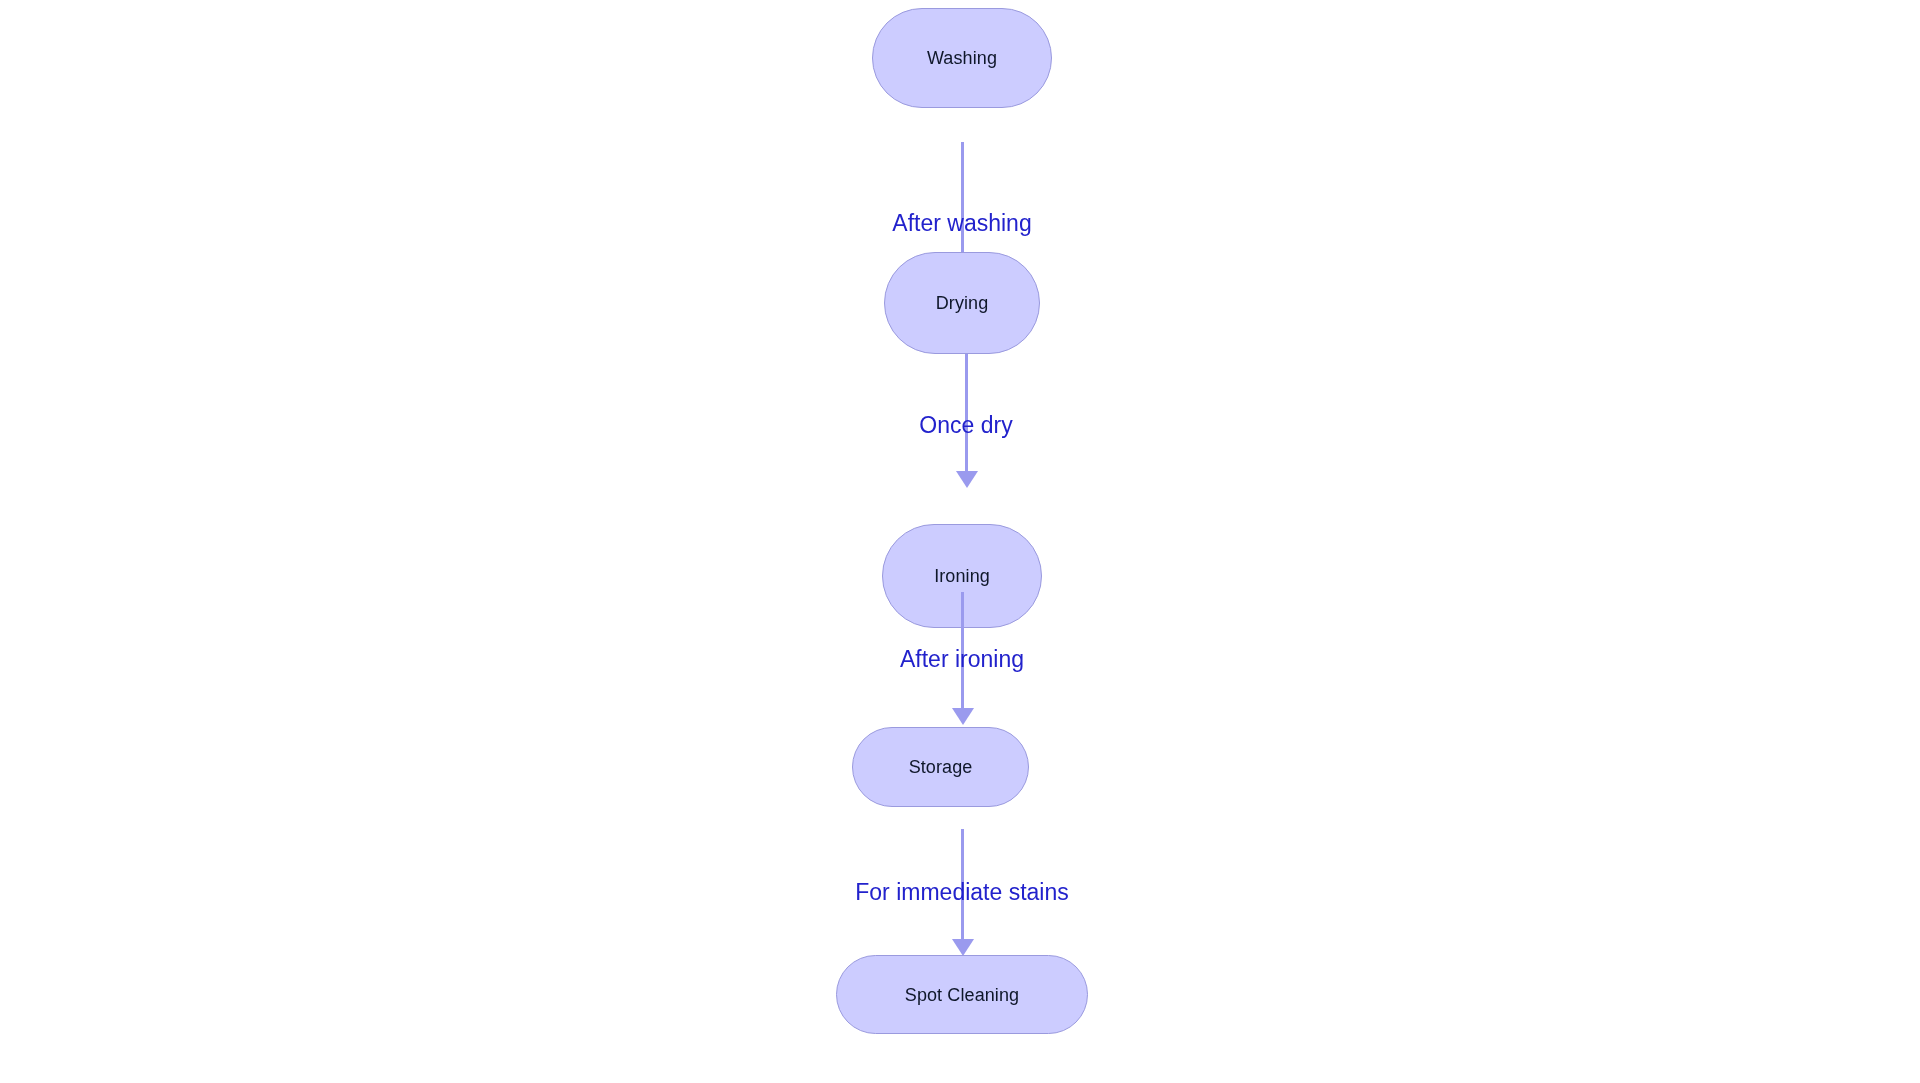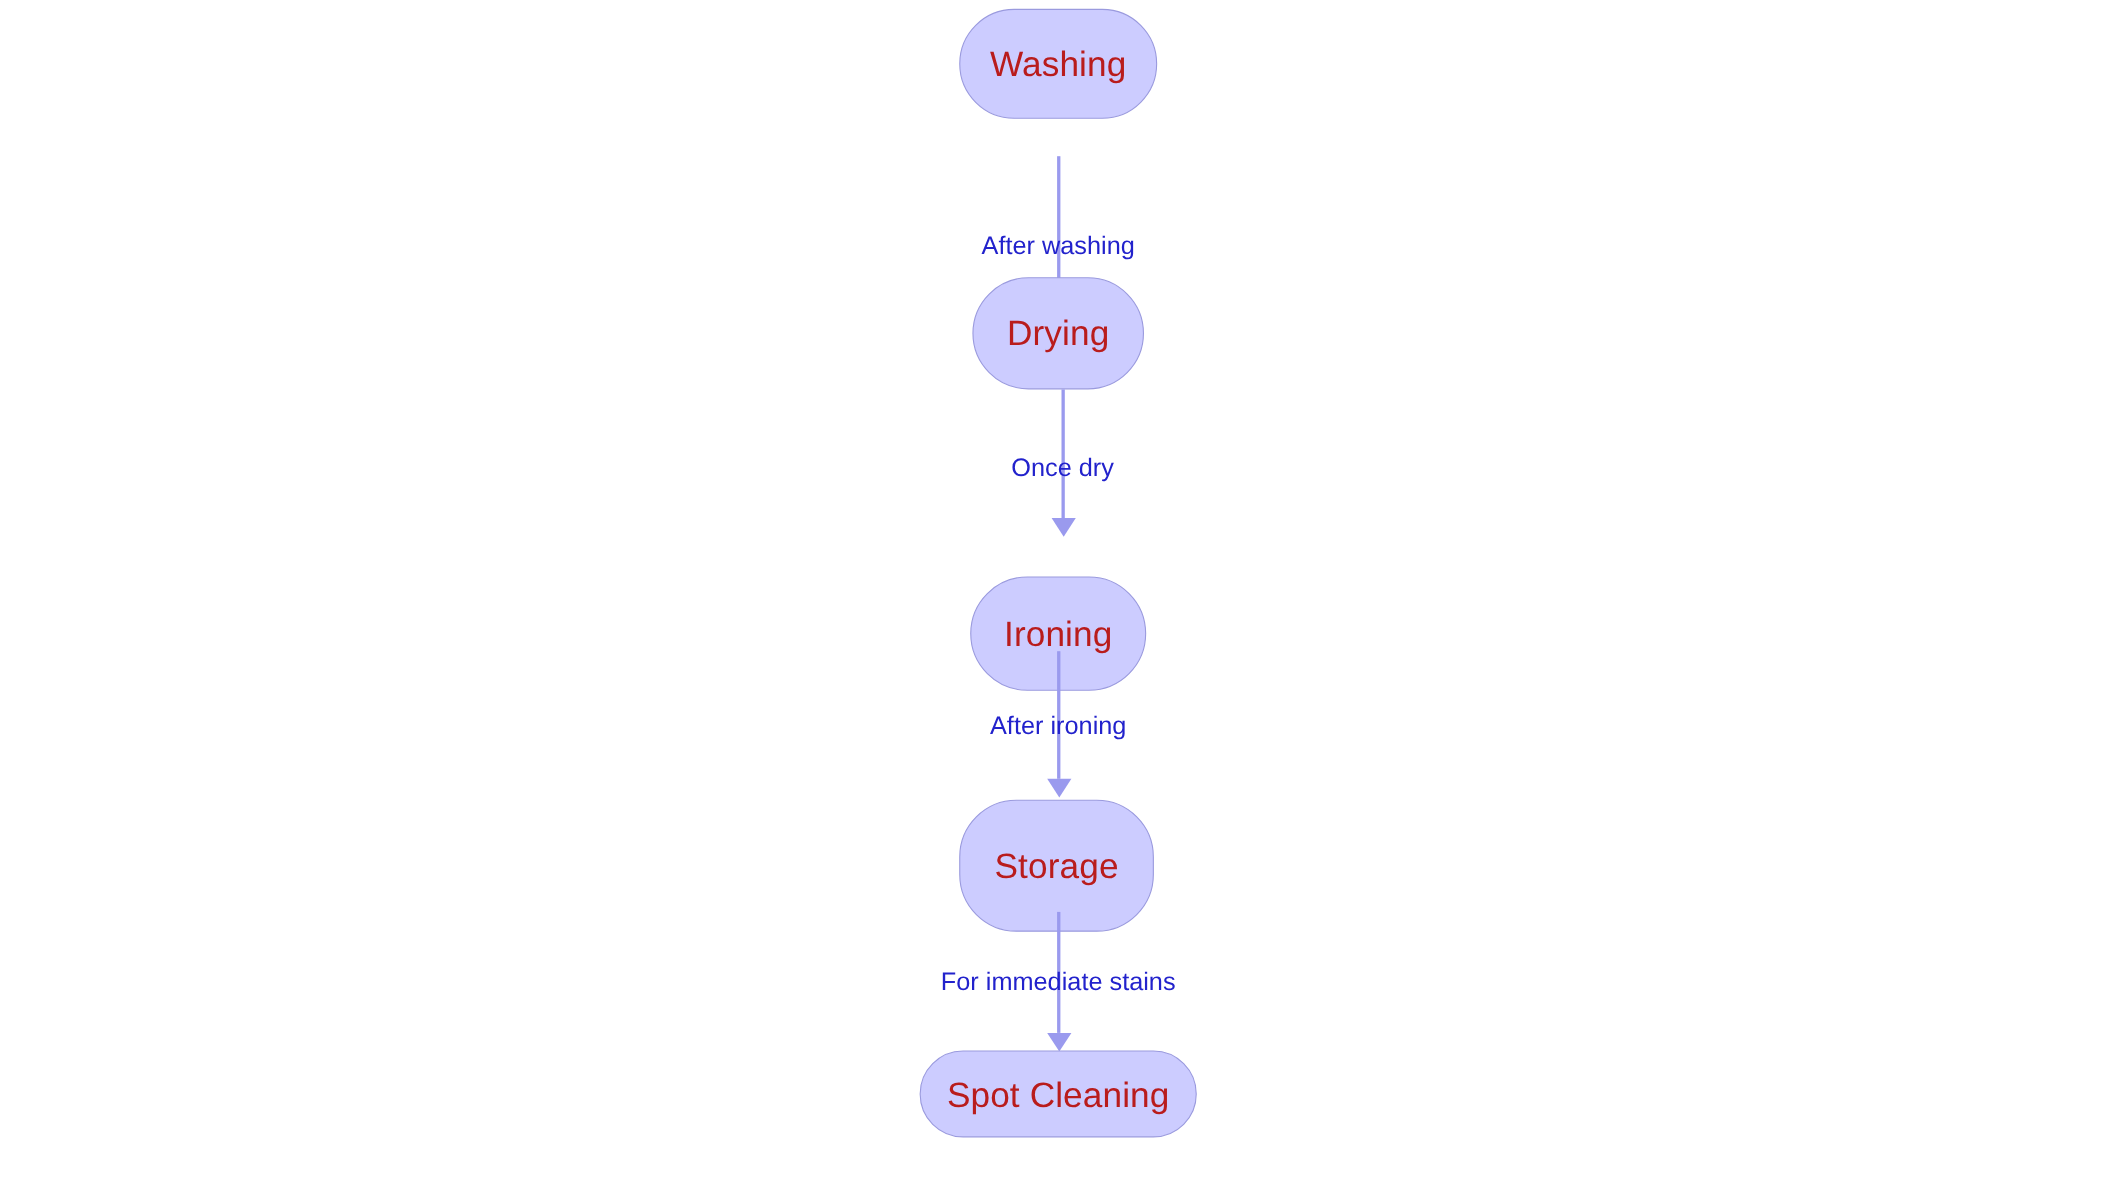--- a/index.html
+++ b/index.html
@@ -41,22 +41,22 @@
     border-radius: 52px;
     color: #2222cc;
     font-size: 26px;
     font-weight: 400;
     letter-spacing: 0.1px;
     white-space: nowrap;
     line-height: 1;
   }
 
   .node-label {
-    color: #b91c1c;
-    font-size: 32px;
+    color: #0f172a;
+    font-size: 18px;
     line-height: 1;
     pointer-events: none;
   }
 
   
   .edge {
     position: absolute;
   }
   .edge-line {
     position: absolute;
@@ -112,21 +112,21 @@
     <div class="node" style="left:882px; top:488px; width:160px; height:104px;margin-top:36px;">
       <span class="node-label">Ironing</span>
     </div>
 
     <div class="edge" style="left:0; top:0; width:1868px; height:1083px;">
       <div class="edge-line" style="left:961px; top:592px; height:116px;"></div>
       <div class="edge-arrow" style="left:951.5px; top:708px;"></div>
       <div class="edge-label" style="left:962px; top:648px;">After ironing</div>
     </div>
 
-    <div class="node" style="left:872px; top:727px; width:177px; height:120px;">
+    <div class="node" style="left:852px; top:727px; width:177px; height:80px;">
       <span class="node-label">Storage</span>
     </div>
 
     <div class="edge" style="left:0; top:0; width:1920px; height:1083px;">
       <div class="edge-line" style="left:961px; top:829px; height:110px;"></div>
       <div class="edge-arrow" style="left:951.5px; top:939px;"></div>
       <div class="edge-label" style="left:962px; top:881px;">For immediate stains</div>
     </div>
 
     <div class="node" style="left:836px; top:955px; width:252px; height:79px;">

